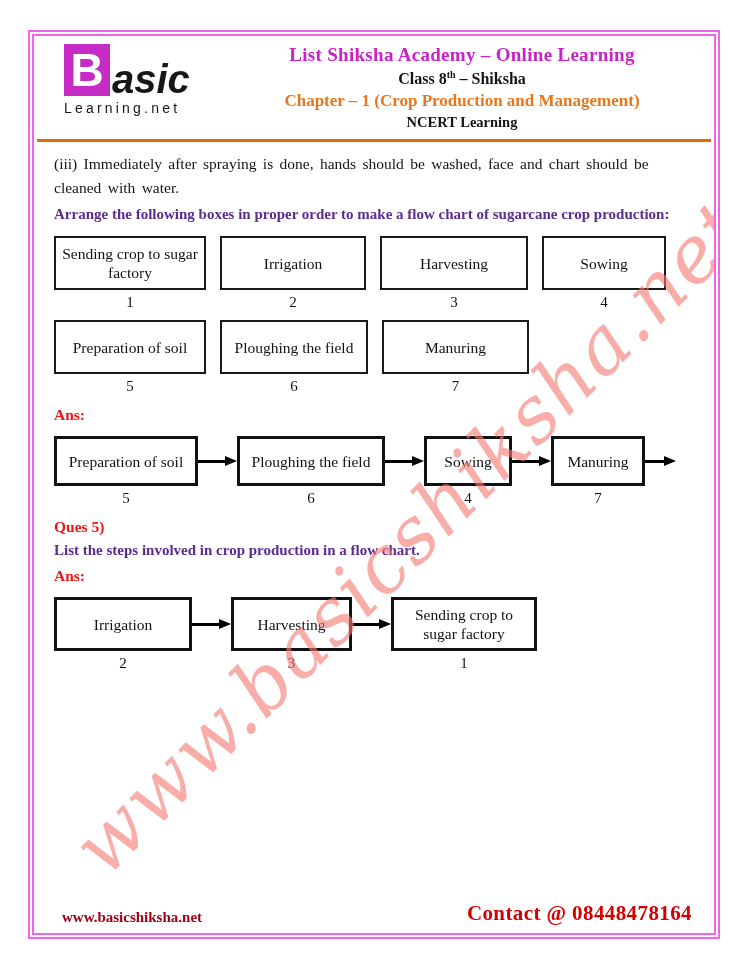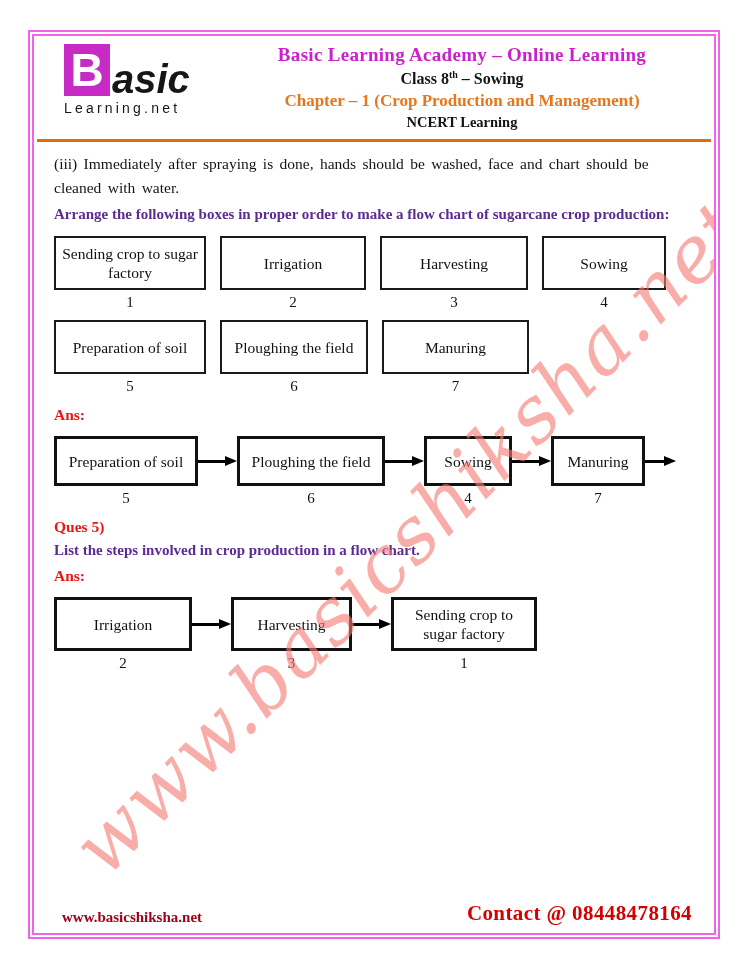--- a/index.html
+++ b/index.html
@@ -114,22 +114,22 @@
 
     <div class="header">
       <div class="logo">
         <div class="logo-top">
           <span class="logo-b">B</span>
           <span class="logo-asic">asic</span>
         </div>
         <div class="logo-domain">Learning.net</div>
       </div>
       <div class="header-text">
-        <div class="h-title">Basic Learning Academy – Online Learning</div>
-        <div class="h-class"><span>Class 8</span><sup>th</sup><span> – Sowing</span></div>
+        <div class="h-title">List Shiksha Academy – Online Learning</div>
+        <div class="h-class"><span>Class 8</span><sup>th</sup><span> – Shiksha</span></div>
         <div class="h-chapter">Chapter – 1 (Crop Production and Management)</div>
         <div class="h-ncert">NCERT Learning</div>
       </div>
     </div>
     <div class="divider"></div>
 
     <div class="content">
       <p class="para">(iii) Immediately after spraying is done, hands should be washed, face and chart should be cleaned with water.</p>
 
       <div class="qtext">Arrange the following boxes in proper order to make a flow chart of sugarcane crop production:</div>

